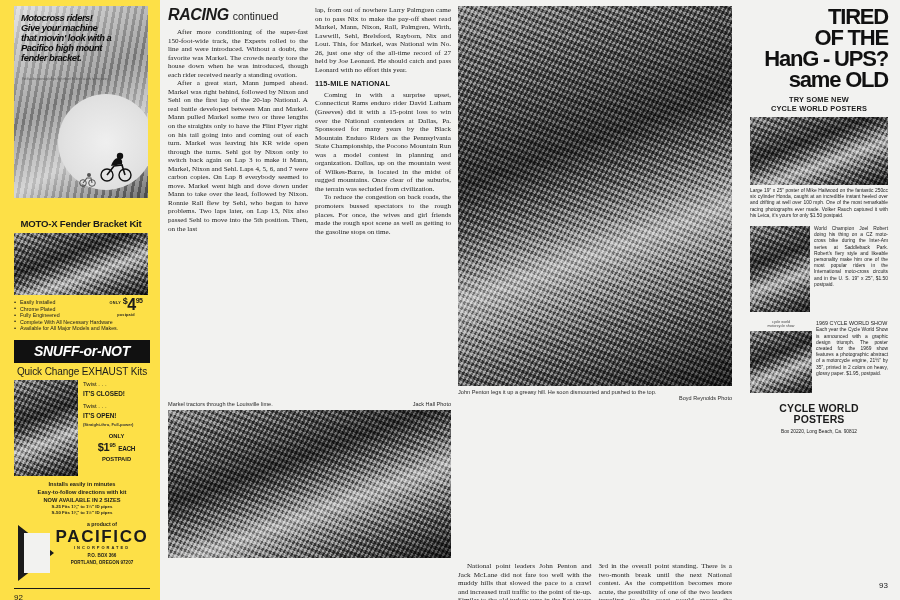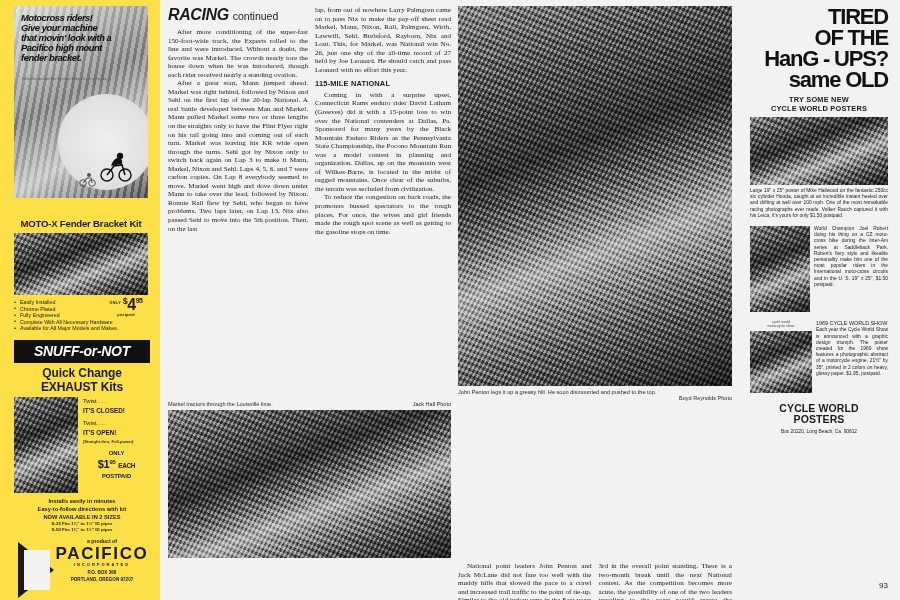--- a/index.html
+++ b/index.html
@@ -132,21 +132,21 @@
     margin-top:8px; background:#111; color:#fff;
     padding:2px 0 3px; text-align:center;
   }
   .snuff-bar span {
     font-family:"Liberation Sans", sans-serif;
     font-weight:bold; font-style:italic; font-size:14px;
     letter-spacing:-.3px;
   }
   .snuff-sub {
     font-family:"Liberation Sans", sans-serif;
-    font-weight:bold; font-size:12px; text-align:center; margin:3px 0 3px;
+    font-weight:normal; font-size:10px; text-align:center; margin:3px 0 3px;
     letter-spacing:-.1px;
   }
   .snuff-mid { display:flex; gap:5px; }
   .snuff-photo { width:64px; height:96px; }
   .snuff-txt {
     flex:1; font-family:"Liberation Sans", sans-serif;
     font-size:6.4px; line-height:9px; font-weight:bold;
   }
   .snuff-txt .t { font-weight:normal; font-size:6px; }
   .snuff-txt .paren { font-size:4.1px; line-height:4.6px; font-weight:bold; color:#333; }

